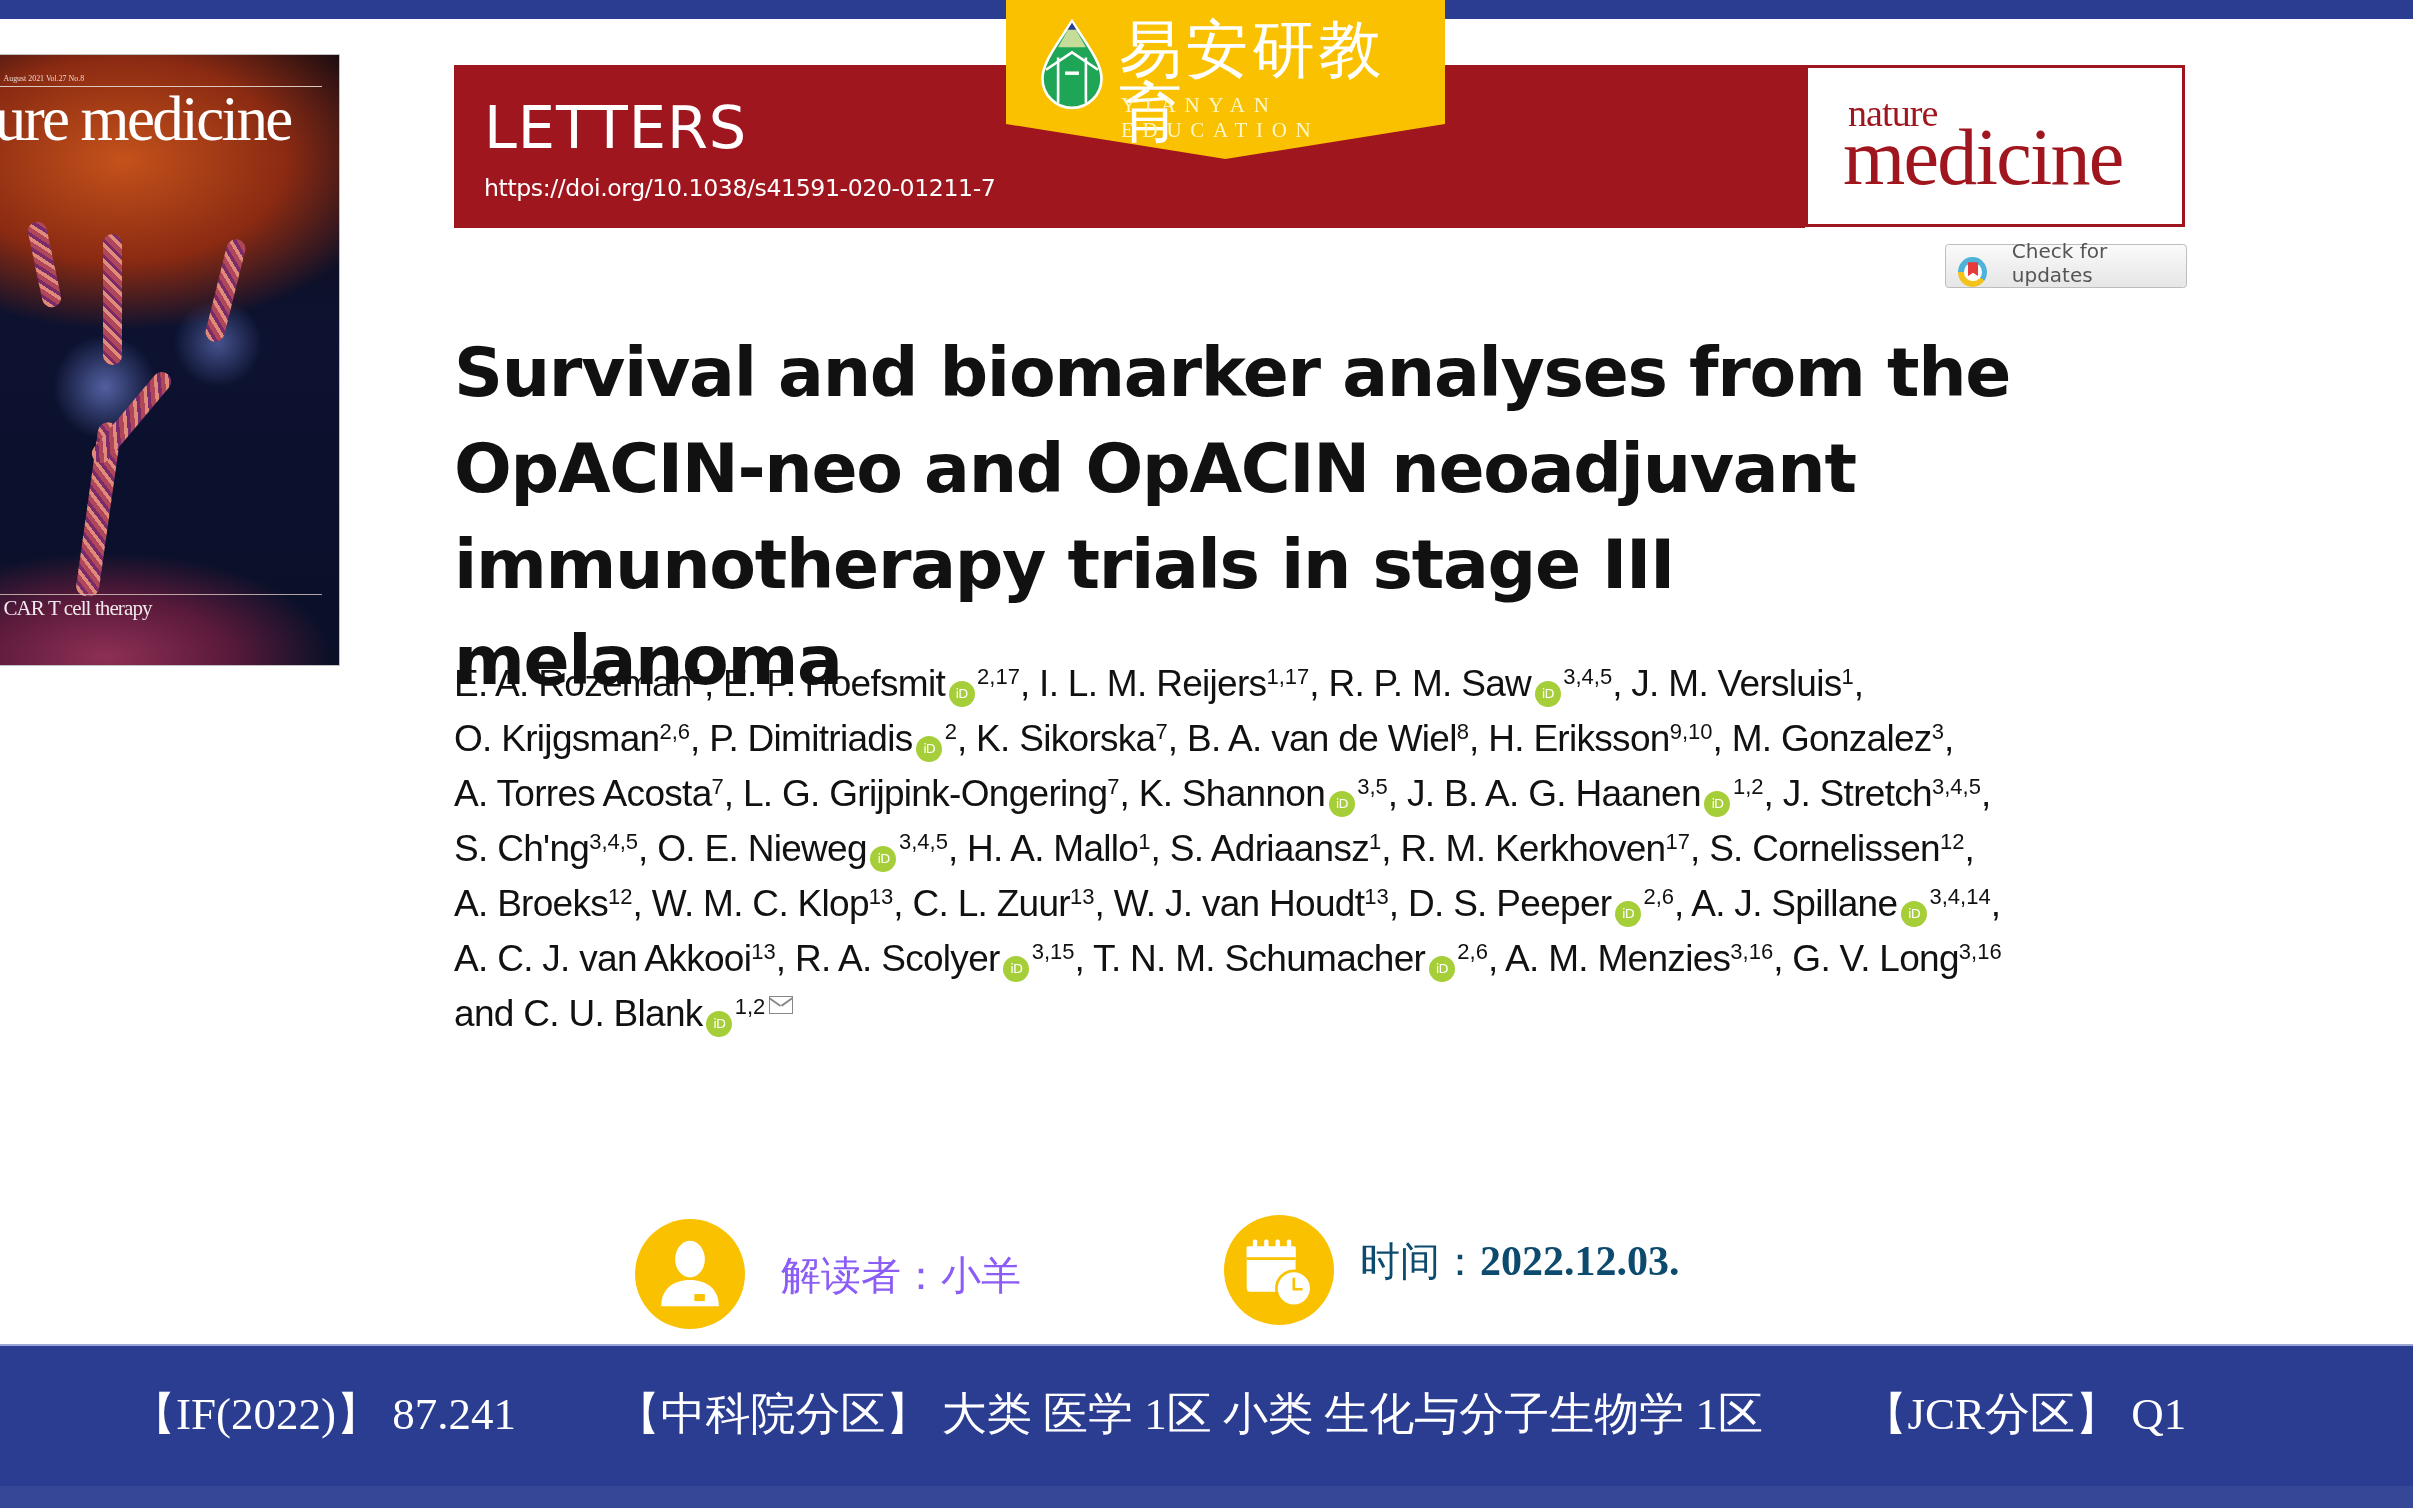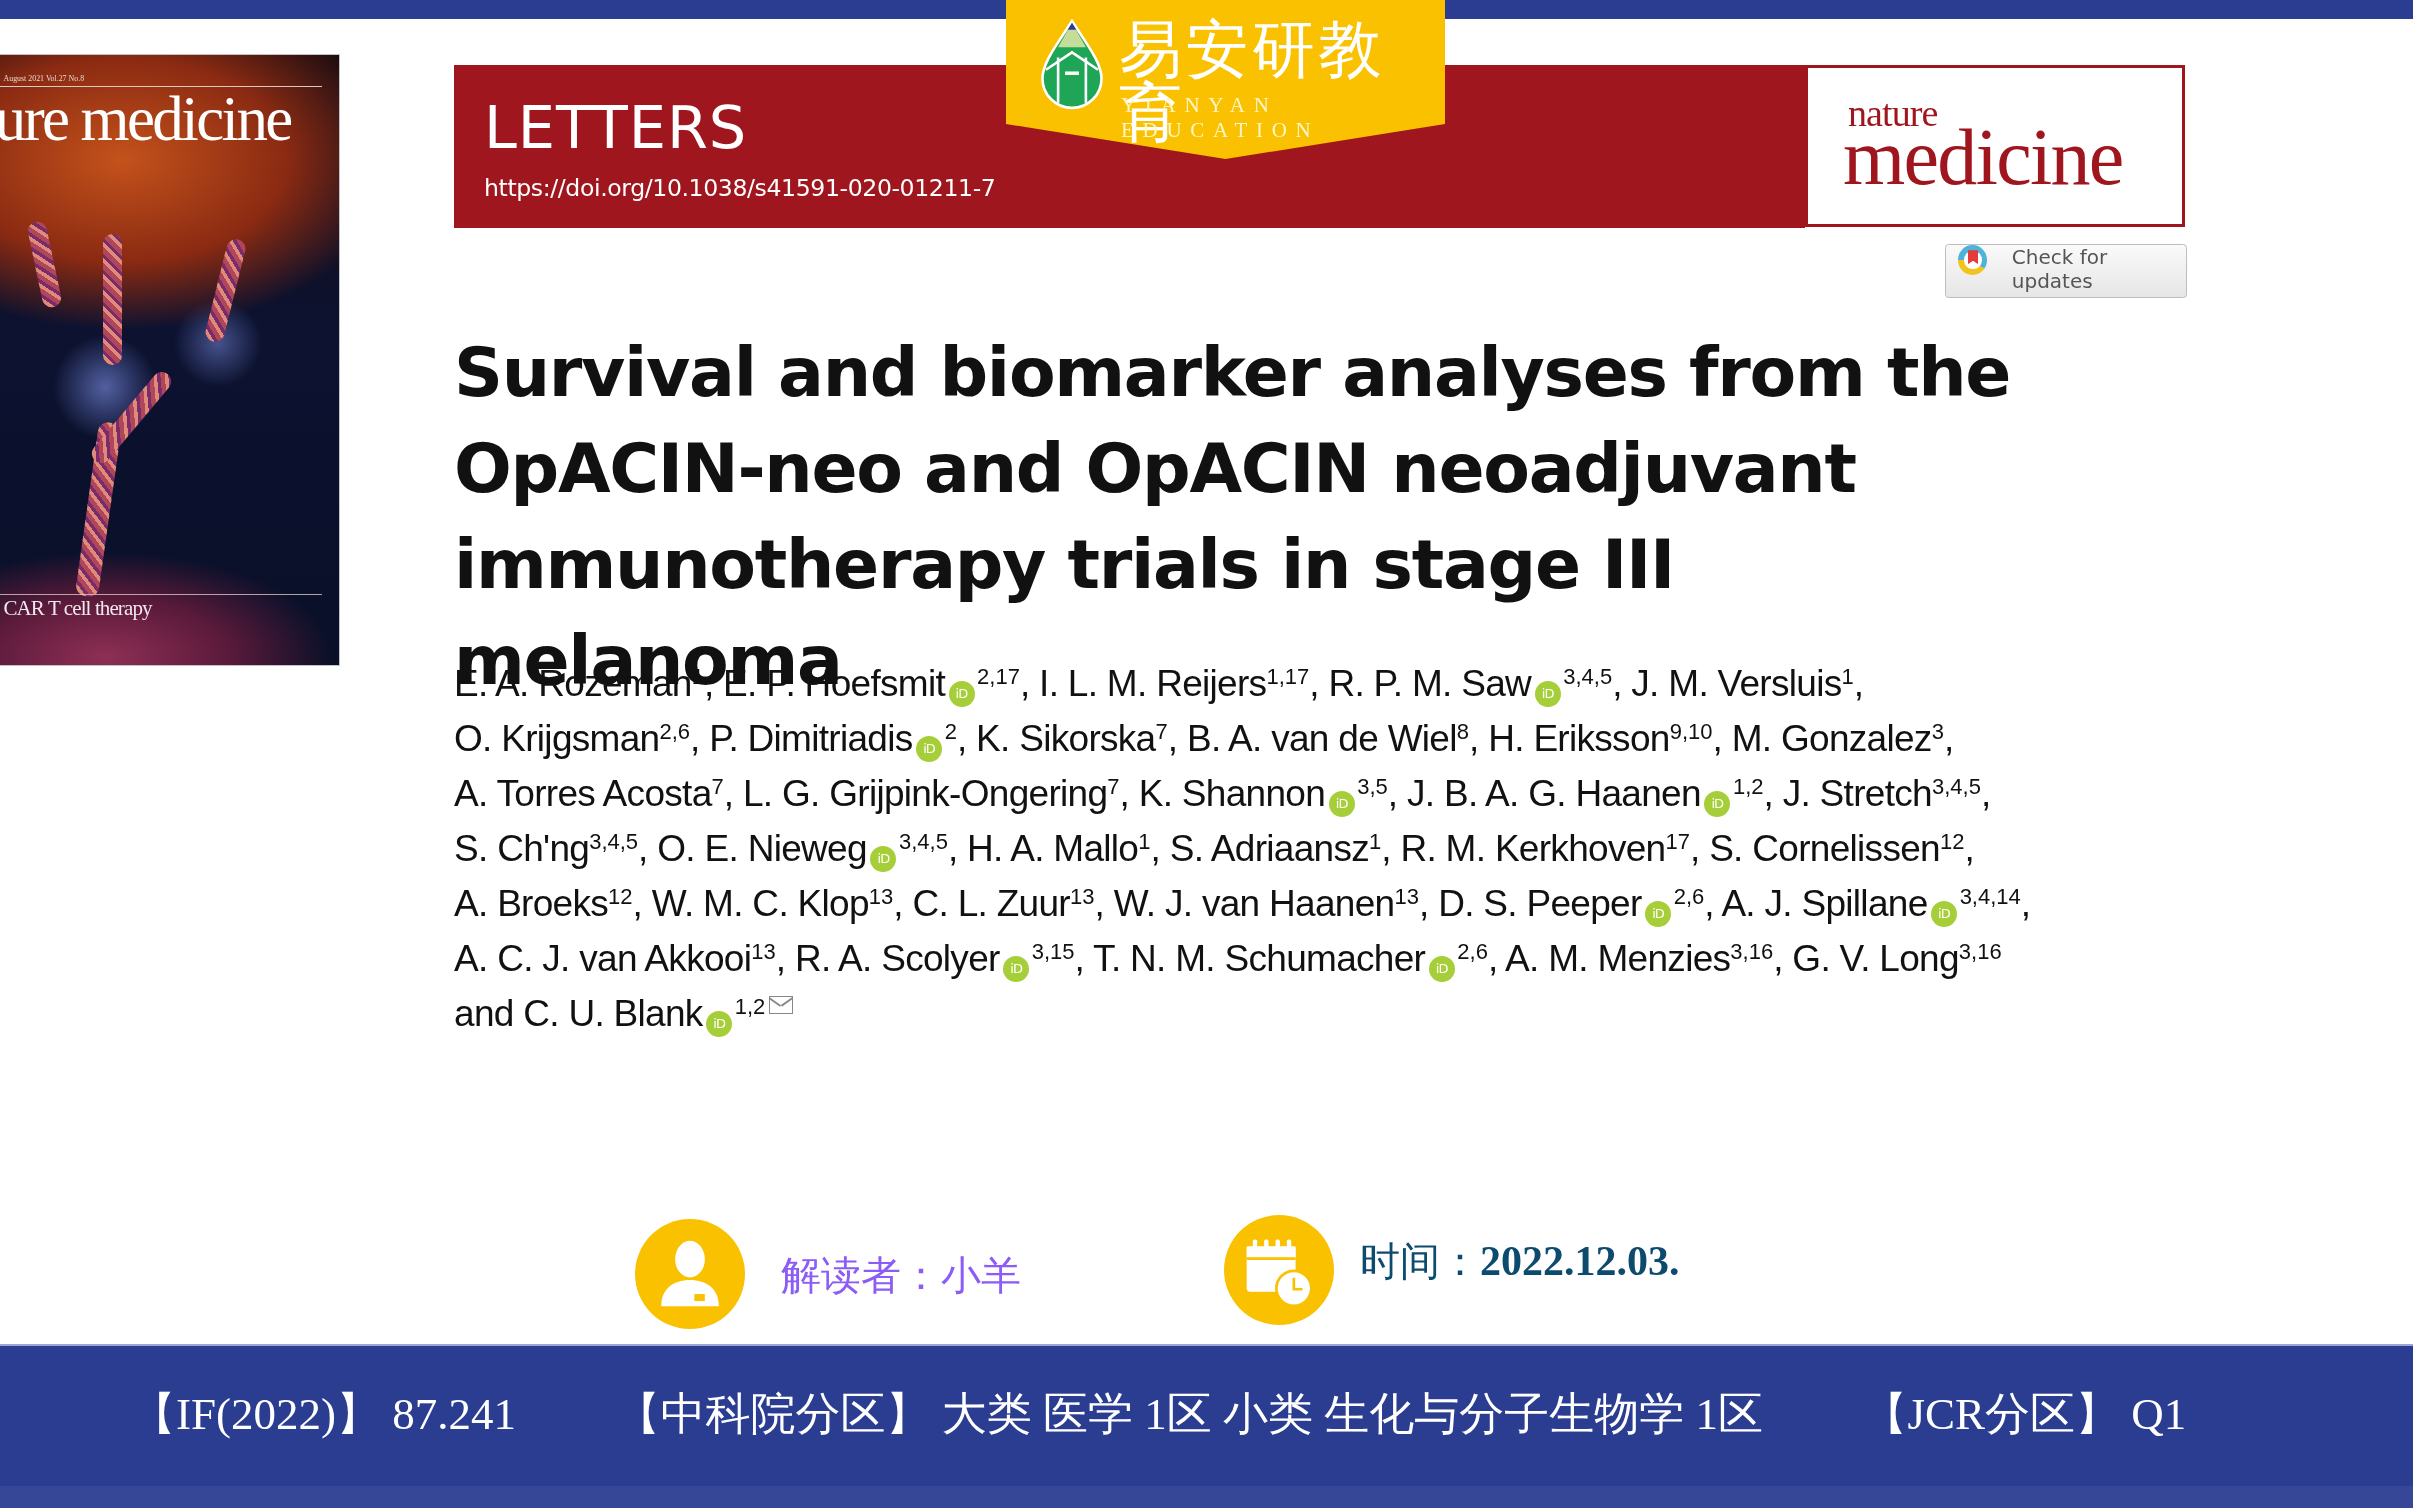--- a/index.html
+++ b/index.html
@@ -30,24 +30,24 @@
 
   
   .banner { position:absolute; left:454px; top:65px; width:1351px; height:163px; background:#a0161e; }
   .banner-title { position:absolute; left:30px; top:28px; font-size:59px; color:#fff; letter-spacing:0.9px; font-family:"DejaVu Sans",sans-serif; }
   .banner-doi { position:absolute; left:30px; top:109px; font-size:23.6px; color:#fff; font-family:"DejaVu Sans",sans-serif; letter-spacing:-0.4px; }
   .journal-logo { position:absolute; left:1805px; top:65px; width:374px; height:156px; border:3.5px solid #a0161e; background:#fff; }
   .journal-logo .l1 { position:absolute; left:40px; top:26px; font-family:"Liberation Serif",serif; font-size:38px; color:#a0161e; line-height:1; letter-spacing:-0.9px; }
   .journal-logo .l2 { position:absolute; left:35px; top:49px; font-family:"Liberation Serif",serif; font-size:80px; color:#a0161e; line-height:1; letter-spacing:-1.7px; }
 
   .updates-btn {
-    position:absolute; left:1945px; top:244px; width:242px; height:54px; box-sizing:border-box;
+    position:absolute; left:1945px; top:244px; width:242px; height:44px; box-sizing:border-box;
     border:1.7px solid #bdbdbd; border-radius:3.5px;
     background:linear-gradient(#fafafa,#e6e6e6);
-    display:flex; align-items:flex-start; gap:25px; padding-left:12.2px; cursor:pointer;
+    display:flex; align-items:flex-end; gap:25px; padding-left:12.2px; cursor:pointer;
   }
   .updates-icon { width:30px; height:30px; border-radius:50%; position:relative;
     background:conic-gradient(#4fb3d9 0 35%, #f2c31c 35% 75%, #4fb3d9 75% 100%); }
   .updates-icon::before { content:""; position:absolute; left:6.1px; top:6.1px; width:17.5px; height:17.5px; border-radius:50%; background:#fff; }
   .updates-icon::after { content:""; position:absolute; left:9.6px; top:5.2px; width:10.5px; height:14px; background:#e63b3b; clip-path:polygon(0 0,100% 0,100% 100%,50% 75%,0 100%); }
   .updates-label { font-size:20px; color:#555; font-family:"DejaVu Sans",sans-serif; }
 
   
   .ribbon { position:absolute; left:1006px; top:0; width:439px; height:159px; background:#f9c100;
     clip-path:polygon(0 0,100% 0,100% 78%,50% 100%,0 78%); }
@@ -133,21 +133,21 @@
   <div class="ribbon-en">YIANYAN EDUCATION</div>
 </div>
 
 <h1 class="article-title">Survival and biomarker analyses from the OpACIN-neo and OpACIN neoadjuvant immunotherapy trials in stage III melanoma</h1>
 
 <div class="authors" id="authors">
     <div class="line"><span>E. A. Rozeman</span><sup>1</sup>, <span>E. P. Hoefsmit</span><span class="orcid">iD</span><sup>2,17</sup>, <span>I. L. M. Reijers</span><sup>1,17</sup>, <span>R. P. M. Saw</span><span class="orcid">iD</span><sup>3,4,5</sup>, <span>J. M. Versluis</span><sup>1</sup>, </div>
     <div class="line"><span>O. Krijgsman</span><sup>2,6</sup>, <span>P. Dimitriadis</span><span class="orcid">iD</span><sup>2</sup>, <span>K. Sikorska</span><sup>7</sup>, <span>B. A. van de Wiel</span><sup>8</sup>, <span>H. Eriksson</span><sup>9,10</sup>, <span>M. Gonzalez</span><sup>3</sup>, </div>
     <div class="line"><span>A. Torres Acosta</span><sup>7</sup>, <span>L. G. Grijpink-Ongering</span><sup>7</sup>, <span>K. Shannon</span><span class="orcid">iD</span><sup>3,5</sup>, <span>J. B. A. G. Haanen</span><span class="orcid">iD</span><sup>1,2</sup>, <span>J. Stretch</span><sup>3,4,5</sup>, </div>
     <div class="line"><span>S. Ch'ng</span><sup>3,4,5</sup>, <span>O. E. Nieweg</span><span class="orcid">iD</span><sup>3,4,5</sup>, <span>H. A. Mallo</span><sup>1</sup>, <span>S. Adriaansz</span><sup>1</sup>, <span>R. M. Kerkhoven</span><sup>17</sup>, <span>S. Cornelissen</span><sup>12</sup>, </div>
-    <div class="line"><span>A. Broeks</span><sup>12</sup>, <span>W. M. C. Klop</span><sup>13</sup>, <span>C. L. Zuur</span><sup>13</sup>, <span>W. J. van Haanen</span><sup>13</sup>, <span>D. S. Peeper</span><span class="orcid">iD</span><sup>2,6</sup>, <span>A. J. Spillane</span><span class="orcid">iD</span><sup>3,4,14</sup>, </div>
+    <div class="line"><span>A. Broeks</span><sup>12</sup>, <span>W. M. C. Klop</span><sup>13</sup>, <span>C. L. Zuur</span><sup>13</sup>, <span>W. J. van Houdt</span><sup>13</sup>, <span>D. S. Peeper</span><span class="orcid">iD</span><sup>2,6</sup>, <span>A. J. Spillane</span><span class="orcid">iD</span><sup>3,4,14</sup>, </div>
     <div class="line"><span>A. C. J. van Akkooi</span><sup>13</sup>, <span>R. A. Scolyer</span><span class="orcid">iD</span><sup>3,15</sup>, <span>T. N. M. Schumacher</span><span class="orcid">iD</span><sup>2,6</sup>, <span>A. M. Menzies</span><sup>3,16</sup>, <span>G. V. Long</span><sup>3,16</sup></div>
     <div class="line">and <span>C. U. Blank</span><span class="orcid">iD</span><sup>1,2</sup><span class="mail-icon"></span></div>
   </div>
 
 <div class="circle-icon presenter-icon">
   <svg viewBox="0 0 126 126" width="110" height="110">
     <ellipse cx="63" cy="46" rx="17" ry="21" fill="#fff"></ellipse>
     <path d="M30 100 C30 80 44 70 63 70 C82 70 96 80 96 100 Z" fill="#fff"></path>
     <rect x="68" y="86" width="12" height="8" fill="#f9c100"></rect>
   </svg>

